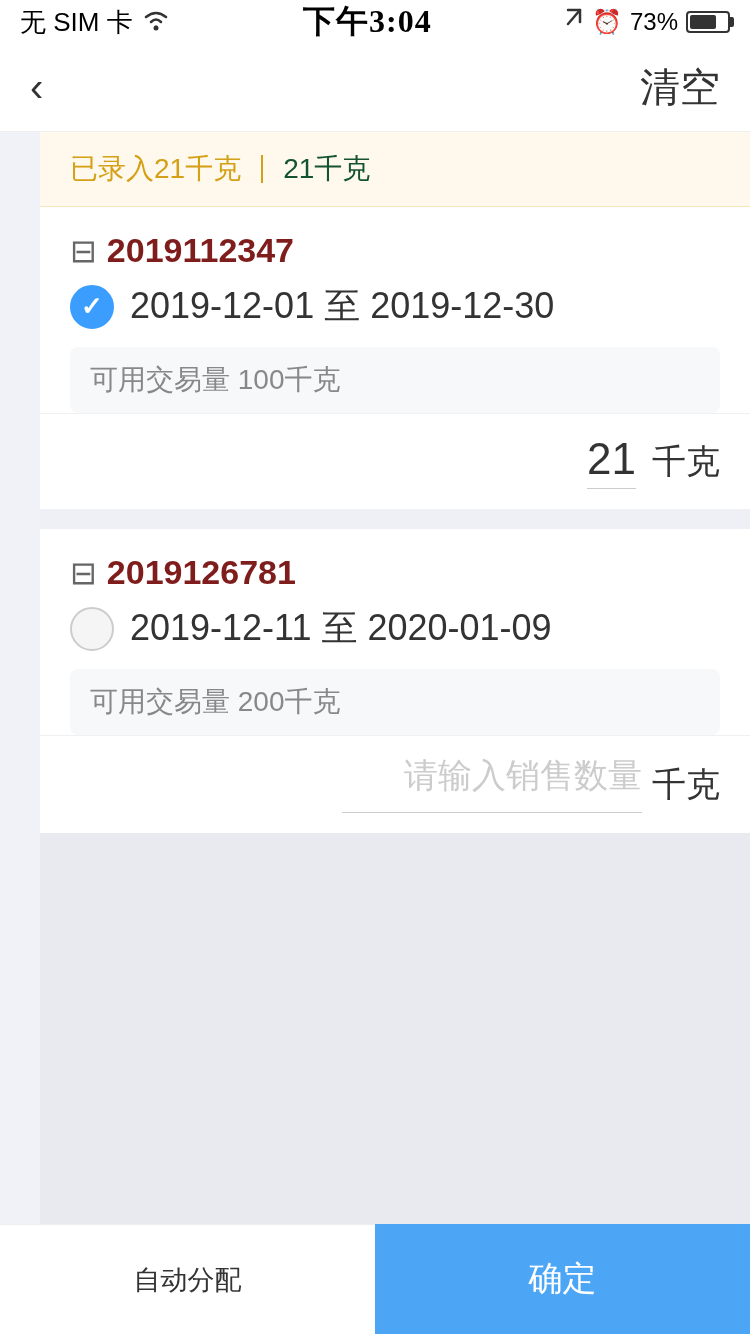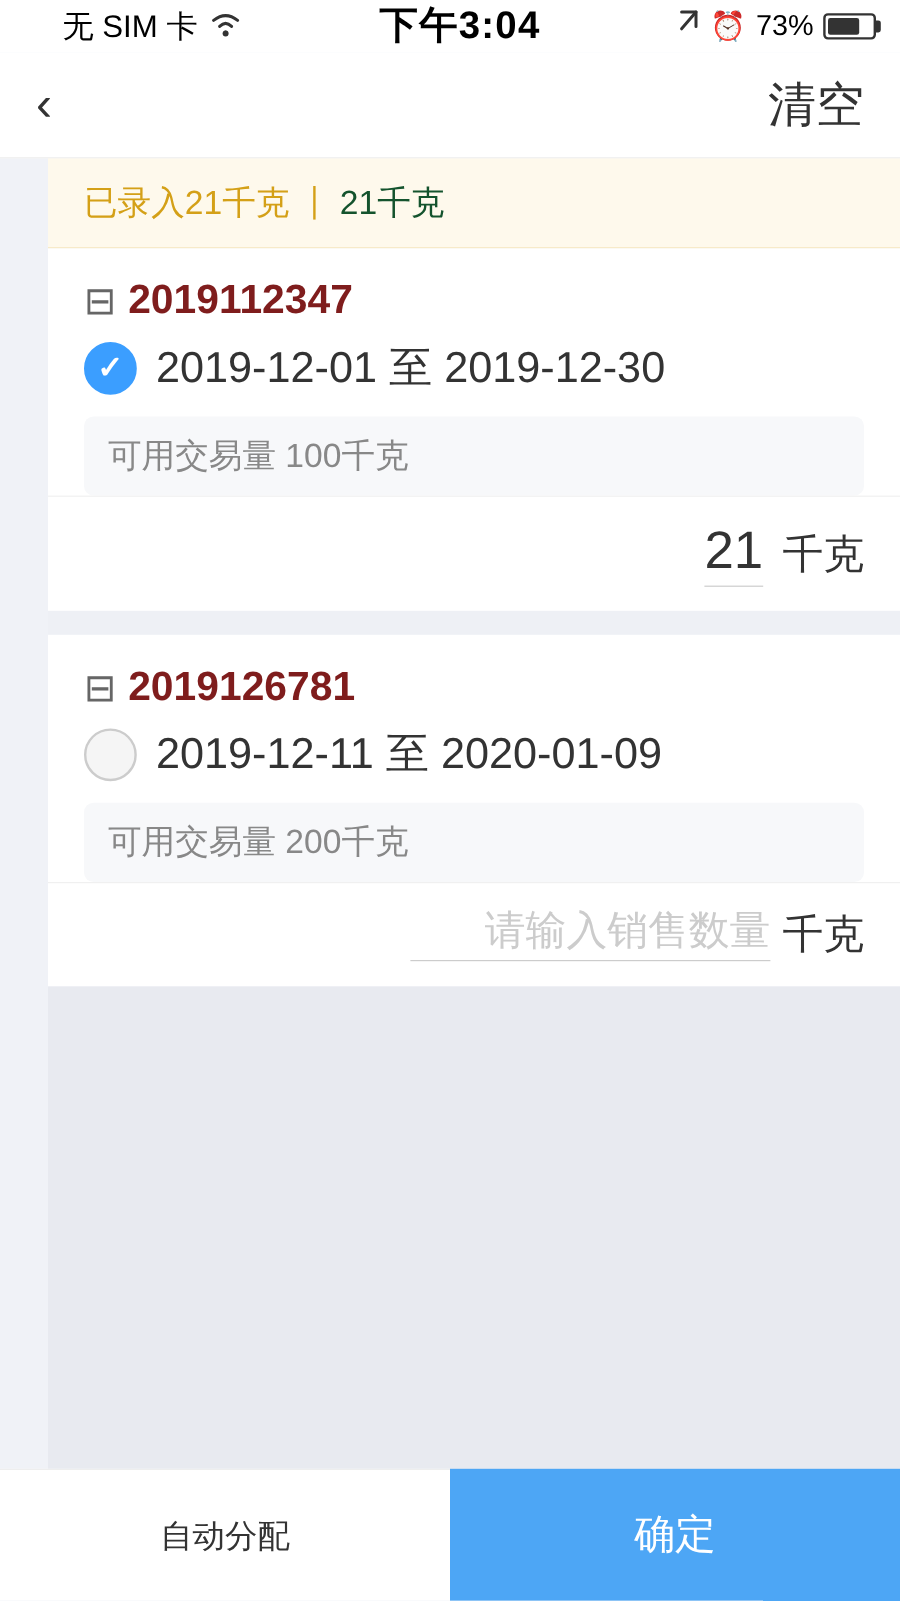--- a/index.html
+++ b/index.html
@@ -23,26 +23,26 @@
       justify-content: space-between;
       padding: 0 20px;
       font-size: 28px;
       font-weight: 500;
     }
     .status-left {
       display: flex;
       align-items: center;
       gap: 8px;
       font-size: 26px;
-      margin-left: 32px;
     }
     .status-center {
       font-size: 32px;
       font-weight: 600;
       letter-spacing: 1px;
+      font-family: Liberation Serif, serif;
     }
     .status-right {
       display: flex;
       align-items: center;
       gap: 8px;
       font-size: 24px;
     }
     .battery-icon {
       width: 44px;
       height: 22px;
@@ -229,21 +229,21 @@
       border-top: 1px solid #f0f0f0;
       gap: 10px;
     }
     .qty-input {
       border: none;
       outline: none;
       font-size: 34px;
       color: #3b82f6;
       text-align: right;
       border-bottom: 1.5px solid #ccc;
-      padding-bottom: 4px;
+      padding-bottom: 17px;
       width: 300px;
       background: transparent;
     }
     .qty-input::placeholder {
       color: #ccc;
     }
     .input-unit {
       font-size: 34px;
       color: #333;
     }

